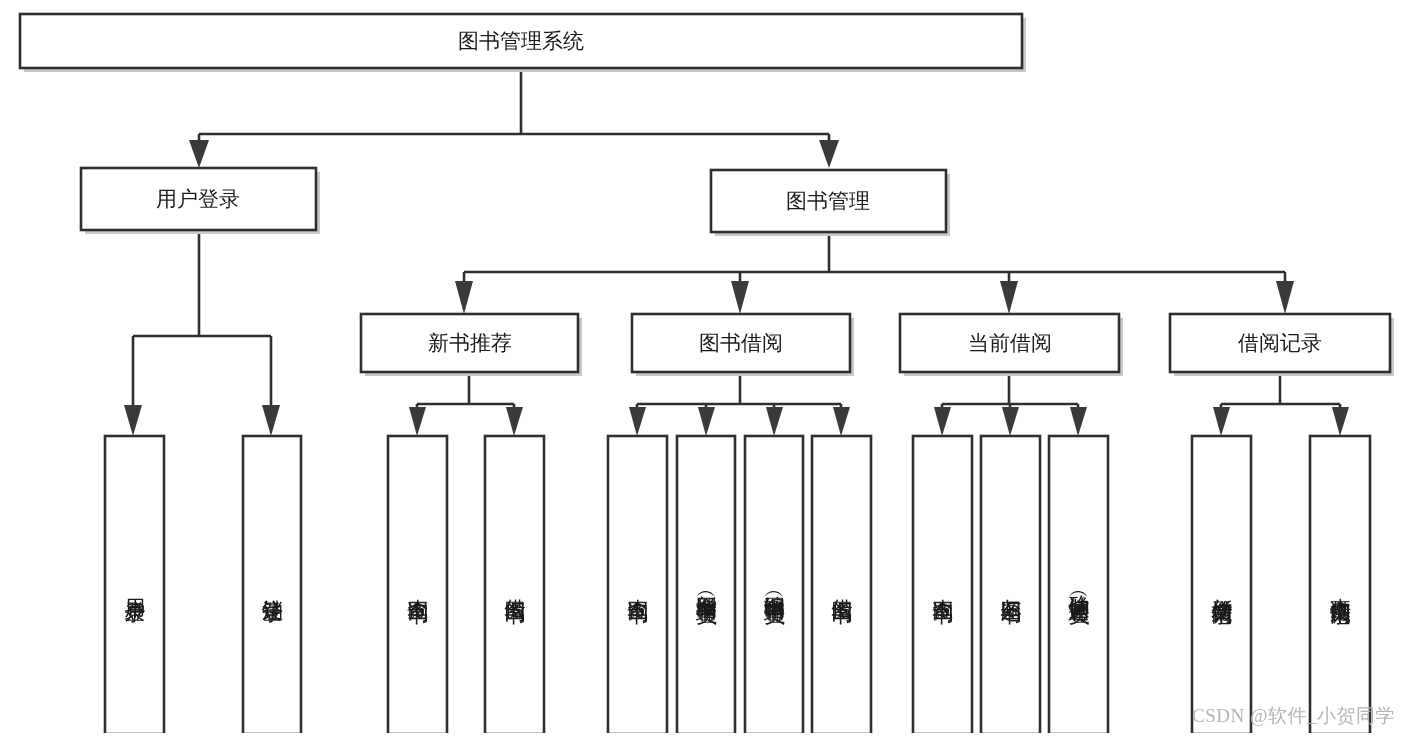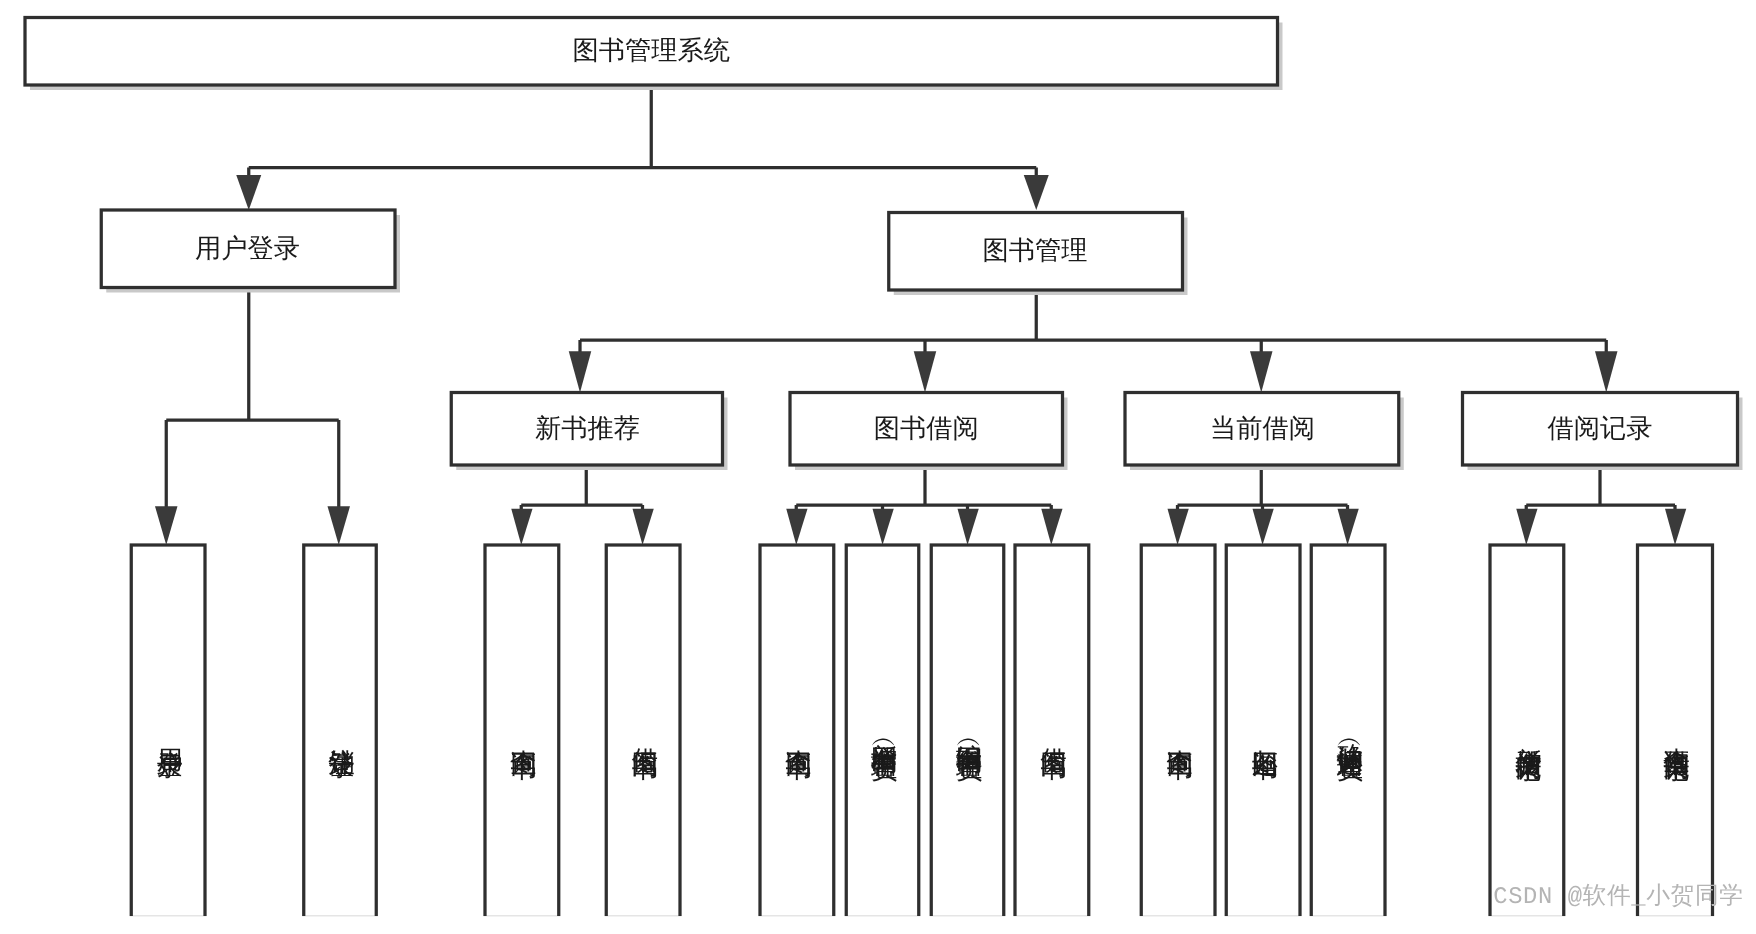--- a/index.html
+++ b/index.html
@@ -66,21 +66,21 @@
     font-size: 21px;
     line-height: 1.18;
     letter-spacing: 1.5px;
     color: #1a1a1a;
     white-space: nowrap;
   }
   .watermark {
     position: absolute;
     right: 10px;
     bottom: 4px;
-    font-family: Liberation Mono, monospace;
+    font-family: Liberation Serif, serif;
     font-size: 19px;
     color: #b4b4b4;
     letter-spacing: 0.5px;
     user-select: none;
   }
 </style>
 </head>
 <body>
 
 <div id="diagram-root">

